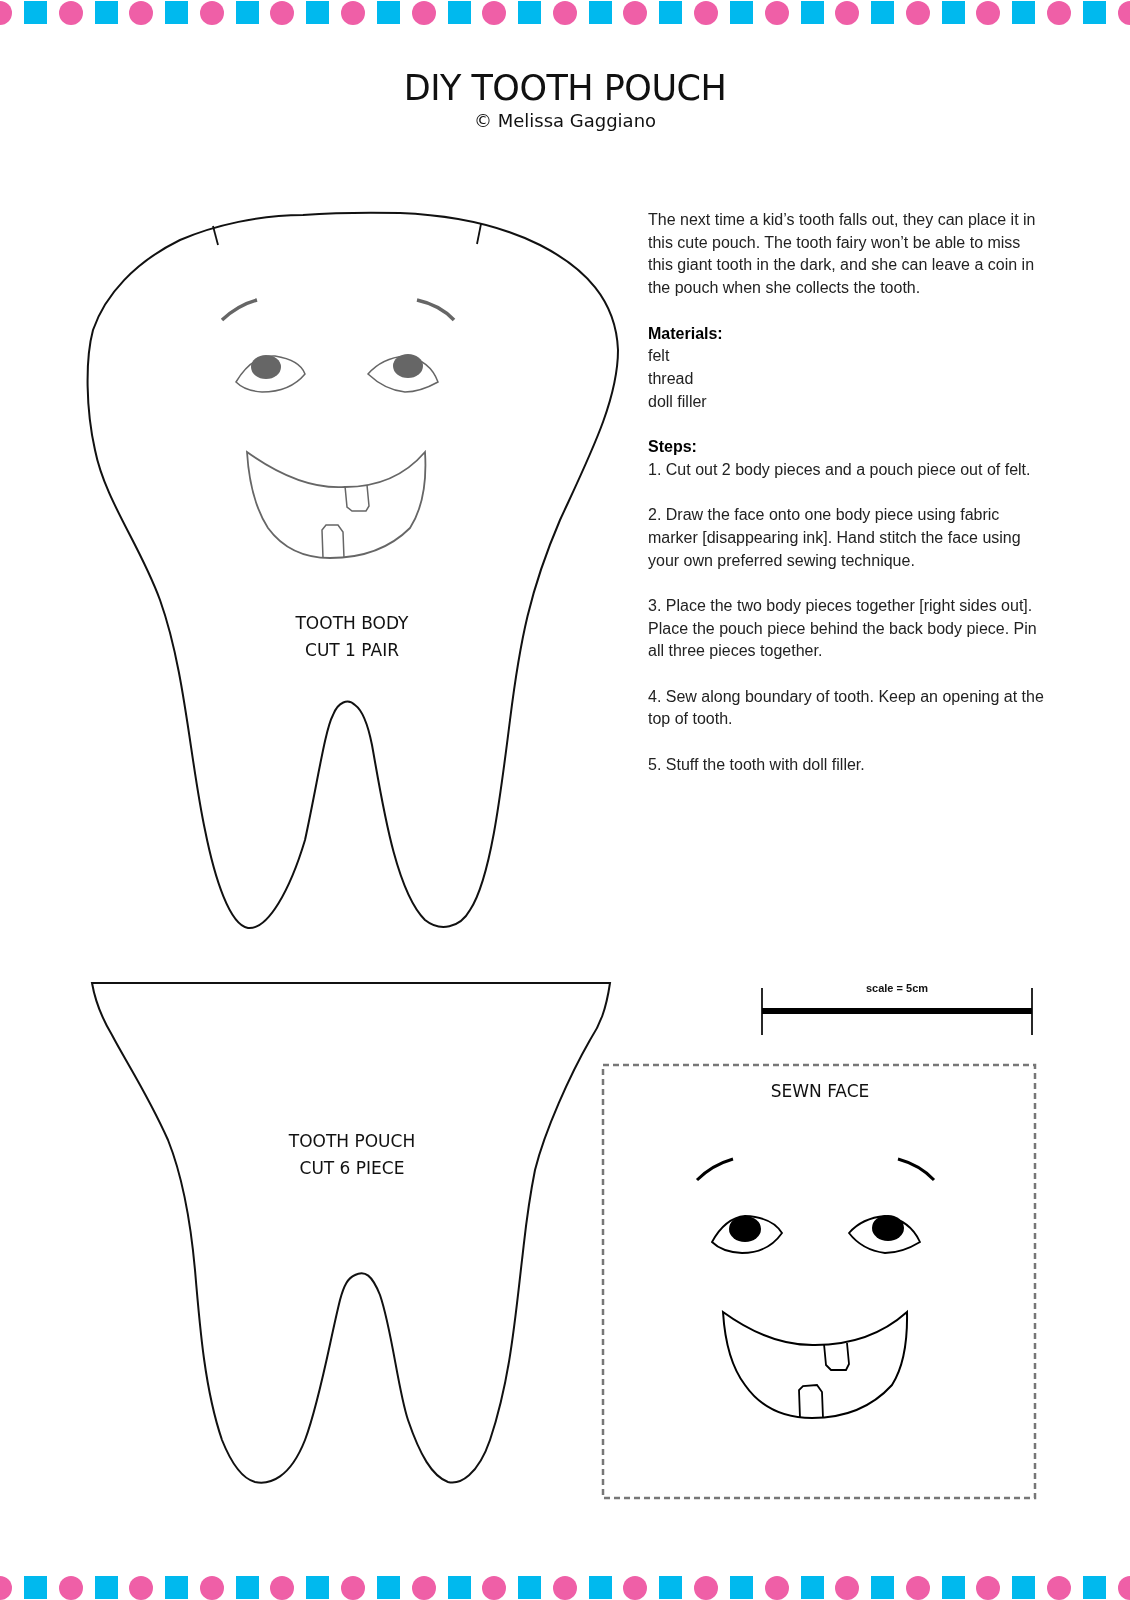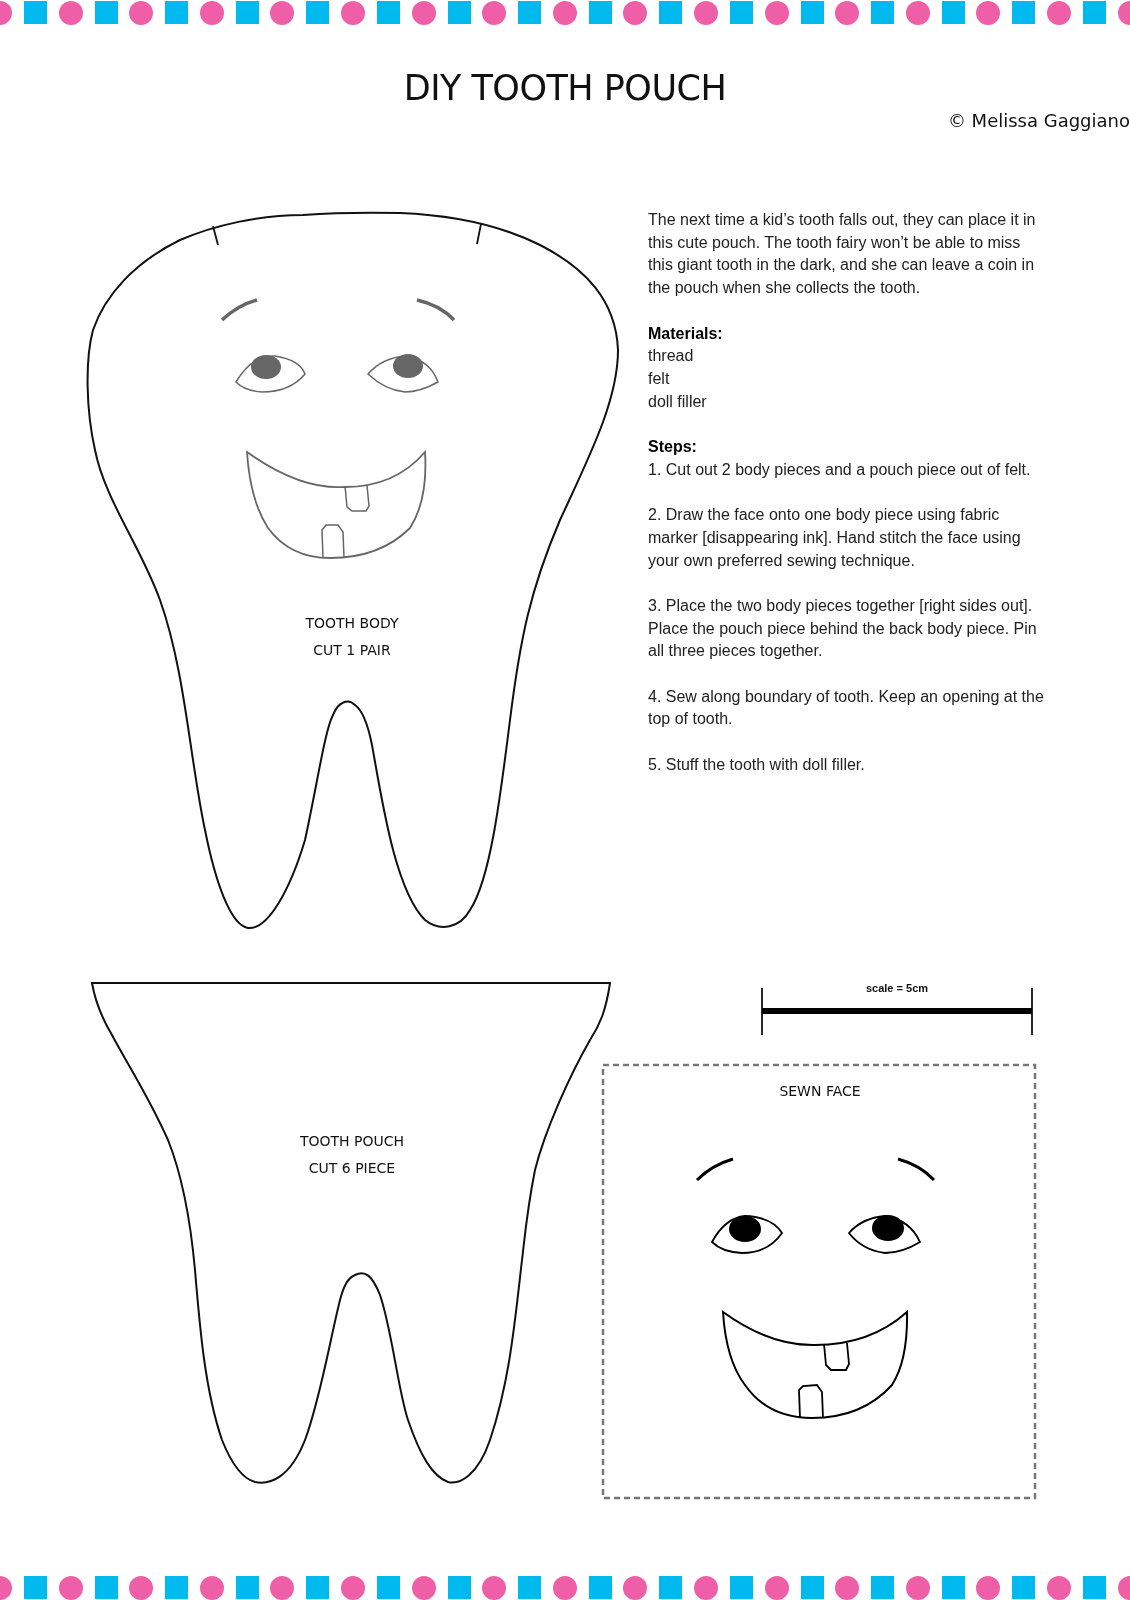--- a/index.html
+++ b/index.html
@@ -3,27 +3,27 @@
 <meta charset="utf-8">
 <style>
   html, body { margin:0; padding:0; background:#ffffff; }
   body { width:1130px; height:1600px; position:relative; overflow:hidden; font-family:"Liberation Sans", sans-serif; color:#111; }
   .border-row { position:absolute; left:0; width:1130px; height:26px; }
   .border-top { top:0; }
   .border-bottom { top:1575px; }
   .dot { position:absolute; top:1px; width:24px; height:24px; border-radius:50%; }
   .sq { position:absolute; top:1px; width:23px; height:23px; }
   .title { position:absolute; left:0; width:1130px; top:68px; text-align:center; font-family:"DejaVu Sans", sans-serif; font-size:35px; letter-spacing:-0.5px; color:#111; }
-  .author { position:absolute; left:0; width:1130px; top:110px; text-align:right; font-family:"DejaVu Sans", sans-serif; font-size:18px; color:#111; }
+  .author { position:absolute; left:0; width:1130px; top:110px; text-align:center; font-family:"DejaVu Sans", sans-serif; font-size:18px; color:#111; }
   .text-block { position:absolute; left:648px; top:209px; width:400px; font-size:16px; line-height:22.7px; color:#222; }
   .text-block p { margin:0 0 22.7px 0; }
   .text-block .head { font-weight:bold; color:#000; }
   .text-block .line { display:block; }
   svg.art { position:absolute; left:0; top:0; }
-  .label { position:absolute; text-align:center; font-family:"DejaVu Sans", sans-serif; font-size:14px; line-height:27px; color:#111; }
+  .label { position:absolute; text-align:center; font-family:"DejaVu Sans", sans-serif; font-size:17px; line-height:27px; color:#111; }
   .scale-label { position:absolute; left:762px; top:982px; width:270px; text-align:center; font-weight:bold; font-size:11px; color:#111; }
 </style>
 </head>
 <body>
 
 <div class="border-row border-top">
     <div class="dot" style="left: -12px; background: rgb(239, 95, 167);"></div>
     <div class="sq" style="left: 24px; background: rgb(0, 185, 238);"></div>
     <div class="dot" style="left: 58.6px; background: rgb(239, 95, 167);"></div>
     <div class="sq" style="left: 94.6px; background: rgb(0, 185, 238);"></div>
@@ -93,22 +93,22 @@
     <div class="dot" style="left: 1117.6px; background: rgb(239, 95, 167);"></div>
   </div>
 
 <div class="title">DIY TOOTH POUCH</div>
 <div class="author">© Melissa Gaggiano</div>
 
 <div class="text-block">
   <p>The next time a kid’s tooth falls out, they can place it in this cute pouch. The tooth fairy won’t be able to miss this giant tooth in the dark, and she can leave a coin in the pouch when she collects the tooth.</p>
   <p>
     <span class="line head">Materials:</span>
+    <span class="line">felt</span>
     <span class="line">thread</span>
-    <span class="line">felt</span>
     <span class="line">doll filler</span>
   </p>
   <div>
     <span class="line head">Steps:</span>
     <p>1. Cut out 2 body pieces and a pouch piece out of felt.</p>
     <p>2. Draw the face onto one body piece using fabric marker [disappearing ink]. Hand stitch the face using your own preferred sewing technique.</p>
     <p>3. Place the two body pieces together [right sides out]. Place the pouch piece behind the back body piece. Pin all three pieces together.</p>
     <p>4. Sew along boundary of tooth. Keep an opening at the top of tooth.</p>
     <p>5. Stuff the tooth with doll filler.</p>
   </div>

